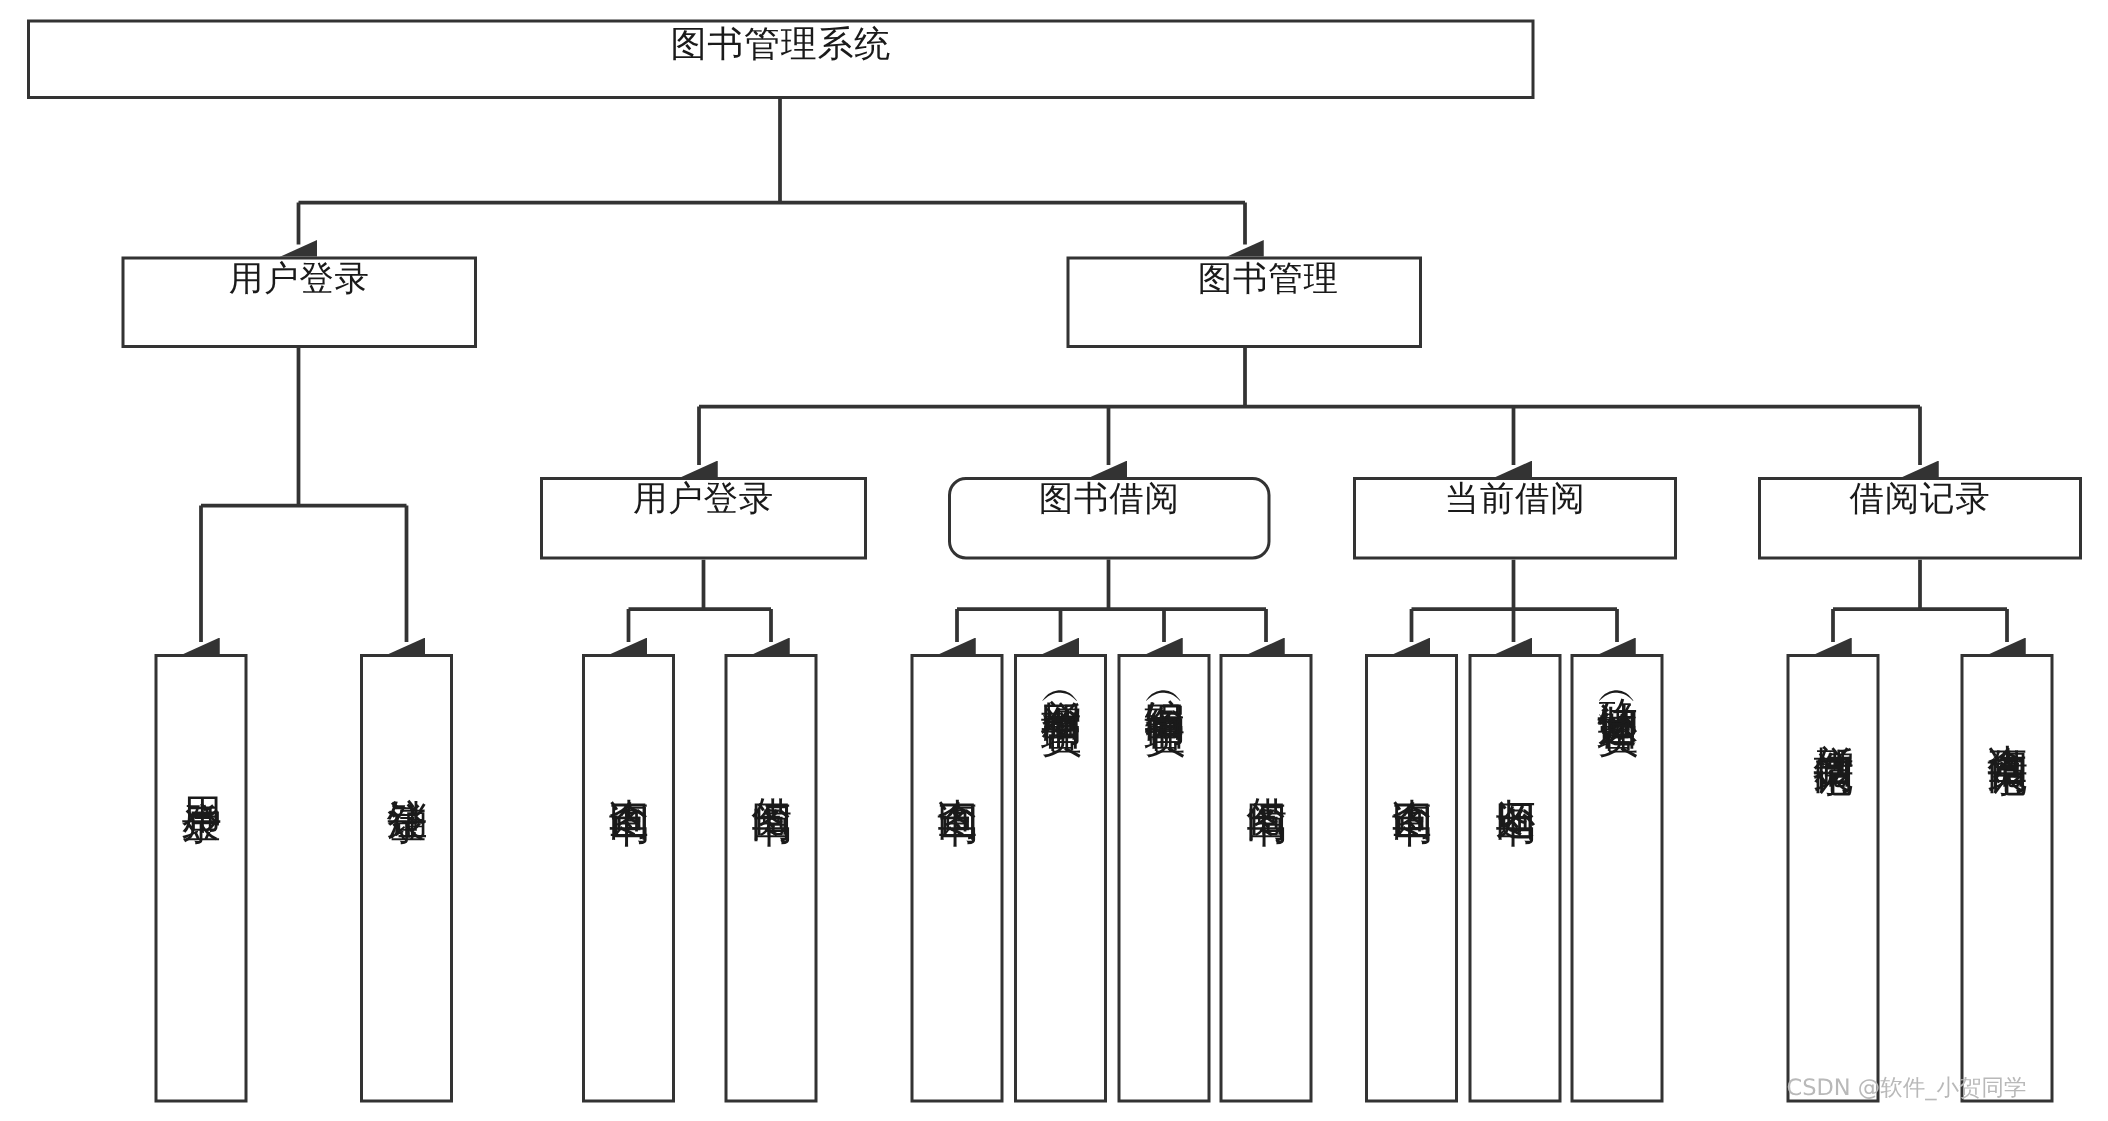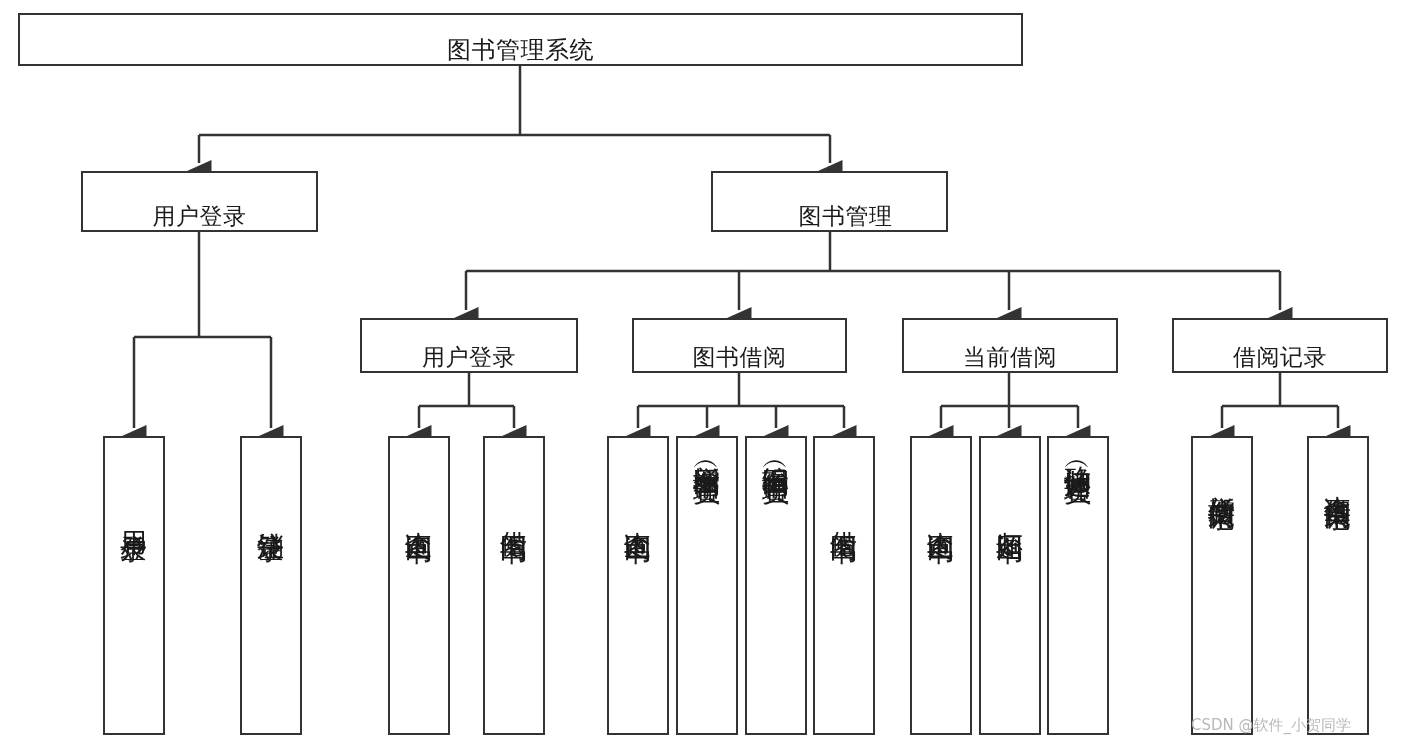--- a/index.html
+++ b/index.html
@@ -13,21 +13,21 @@
   }
   #diagram-root{position:absolute;left:0;top:0;width:1405px;height:747px;}
   svg#connectors{position:absolute;left:0;top:0;width:1405px;height:747px;pointer-events:none;}
 
   .node{
     position:absolute;
     box-sizing:border-box;
     background:#ffffff;
     border:2.5px solid #333333;
     display:flex;
-    align-items:flex-end;
+    align-items:flex-start;
     justify-content:center;
     color:#1a1a1a;
     z-index:3;
   }
   .node .lbl{
     display:block;
     text-align:center;
     line-height:1.18;
     letter-spacing:0.5px;
     white-space:nowrap;
@@ -120,21 +120,21 @@
   <div class="node horiz" style="left:81px;top:171px;width:237px;height:61px;">
     <span class="lbl">用户登录</span>
   </div>
   <div class="node horiz" style="left:711px;top:171px;width:237px;height:61px;padding-left:32px;">
     <span class="lbl">图书管理</span>
   </div>
 
   <div class="node horiz" style="left:360px;top:318px;width:218px;height:55px;">
     <span class="lbl">用户登录</span>
   </div>
-  <div class="node horiz" style="left:632px;top:318px;width:215px;height:55px;">
+  <div class="node horiz" style="left:632px;top:318px;width:215px;height:55px;border-radius:12px;">
     <span class="lbl">图书借阅</span>
   </div>
   <div class="node horiz" style="left:1172px;top:318px;width:216px;height:55px;">
     <span class="lbl">借阅记录</span>
   </div>
   <div class="node horiz" style="left:902px;top:318px;width:216px;height:55px;">
     <span class="lbl">当前借阅</span>
   </div>
 
   <div class="node vert" style="left:103px;top:436px;width:62px;height:299px;padding-top:72px;">

